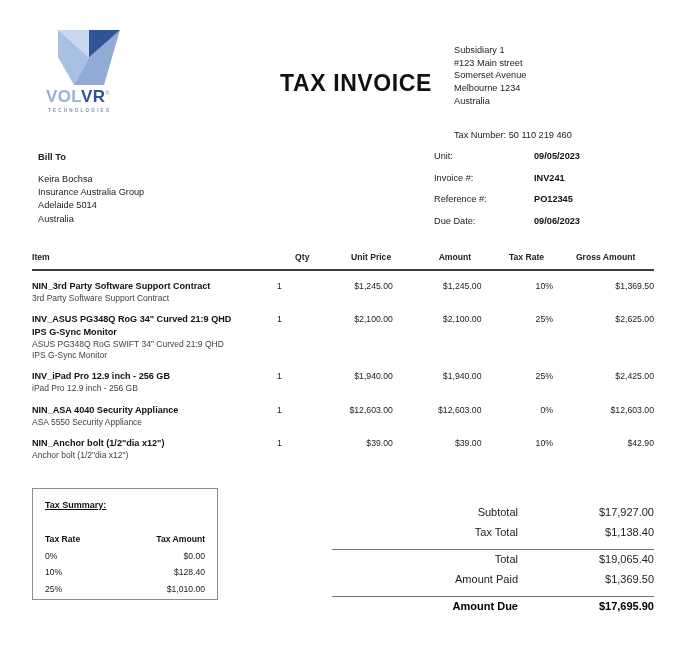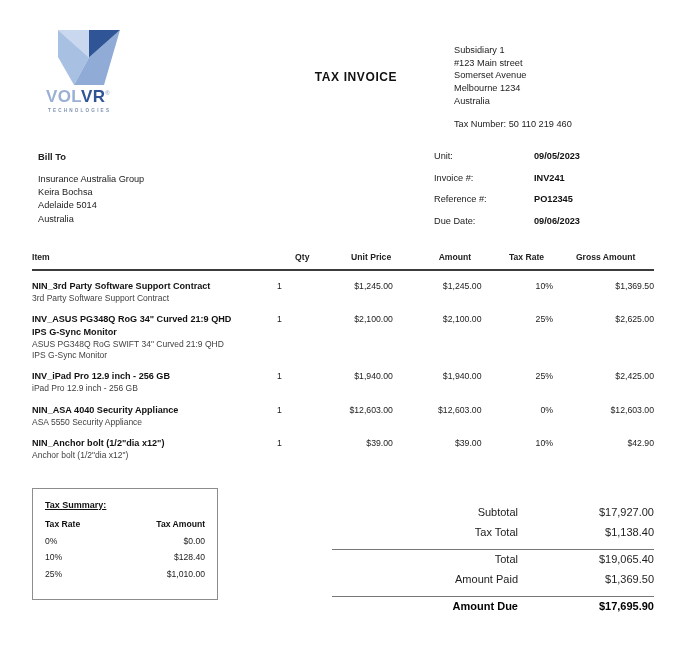--- a/index.html
+++ b/index.html
@@ -64,36 +64,36 @@
     font-weight: bold;
     margin-left: 2px;
   }
 
   .doc-title {
     position: absolute;
     left: 225px;
     top: 40px;
     width: 190px;
     text-align: center;
-    font-size: 12px;
+    font-size: 23px;
     font-weight: bold;
     letter-spacing: 0.6px;
     color: #111;
   }
 
   .company-block {
     position: absolute;
     right: 0;
     top: 14px;
     width: 200px;
     font-size: 9.2px;
     line-height: 1.38;
     color: #222;
   }
-  .company-block .taxnum { margin-top: 11px; }
+  .company-block .taxnum { margin-top: 22px; }
 
   
   .billto {
     position: absolute;
     left: 38px;
     top: 150px;
     width: 250px;
     font-size: 9.2px;
     line-height: 1.42;
     color: #222;
@@ -197,21 +197,21 @@
     width: 186px;
     height: 112px;
     border: 1px solid #8d8d8d;
     padding: 11px 12px 0 12px;
   }
   .tax-title {
     font-size: 9px;
     font-weight: bold;
     color: #111;
     text-decoration: underline;
-    margin-bottom: 10px;
+    margin-bottom: 25px;
   }
   .tax-hrow, .tax-drow {
     display: flex;
     font-size: 8.6px;
     line-height: 1;
     margin-bottom: 8px;
   }
   .tax-hrow { font-weight: bold; color: #111; }
   .tax-drow { color: #222; }
   .tax-c1 { width: 78px; }
@@ -264,22 +264,22 @@
       <div>#123 Main street</div>
       <div>Somerset Avenue</div>
       <div>Melbourne 1234</div>
       <div>Australia</div>
       <div class="taxnum">Tax Number: 50 110 219 460</div>
     </div>
   </div>
 
   <div class="billto">
     <div class="bt-label">Bill To</div>
+    <div>Keira Bochsa</div>
     <div>Insurance Australia Group</div>
-    <div>Keira Bochsa</div>
     <div>Adelaide 5014</div>
     <div>Australia</div>
   </div>
 
   <div class="meta">
     <div class="meta-row">
       <div class="m-label">Unit:</div>
       <div class="m-value">09/05/2023</div>
     </div>
     <div class="meta-row">

